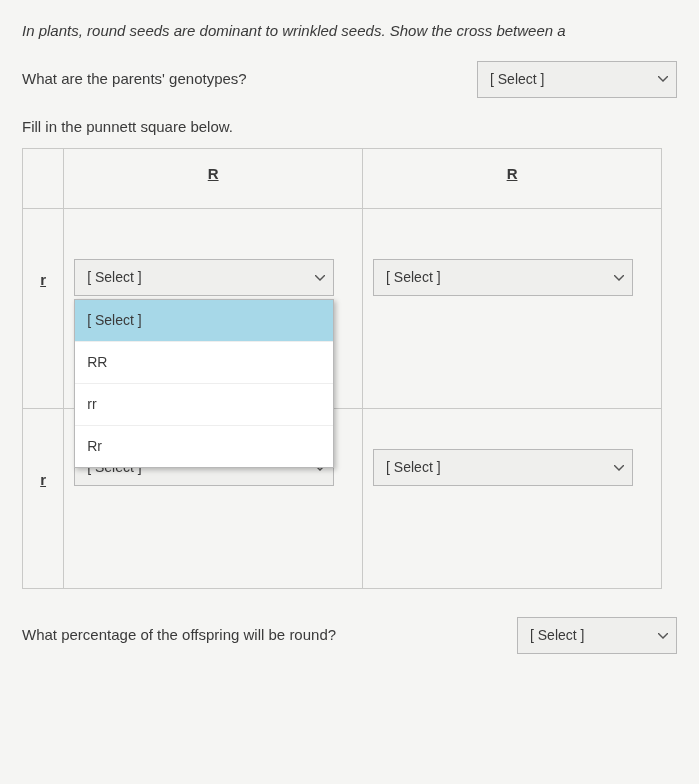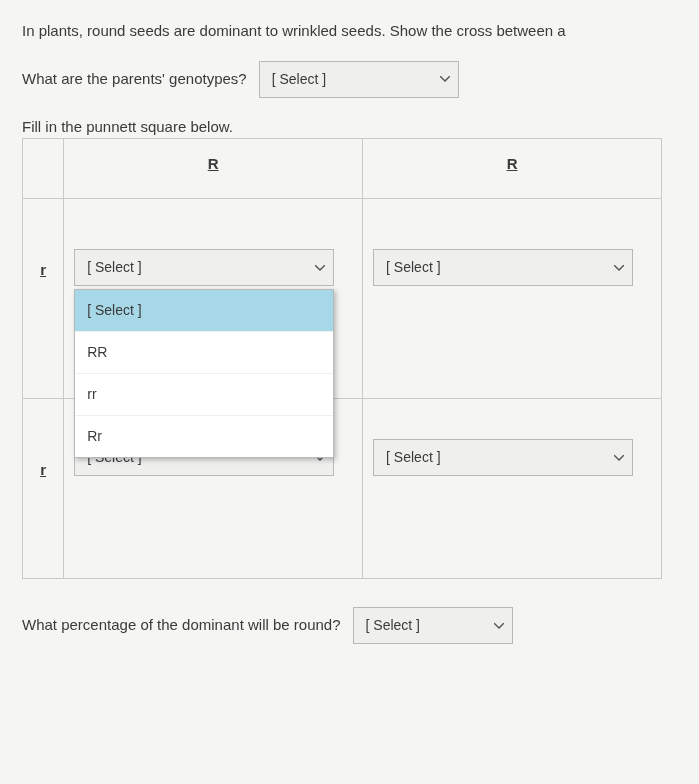--- a/index.html
+++ b/index.html
@@ -6,22 +6,22 @@
     body {
       font-family: Arial, Helvetica, sans-serif;
       background: #f5f5f3;
       color: #3a3a3a;
       width: 699px;
       height: 784px;
       padding: 20px 22px;
       font-size: 15px;
       line-height: 1.5;
     }
-    .intro { margin-bottom: 18px; }
-    .q-row { display: flex; align-items: center; gap: 12px; margin-bottom: 18px; flex-wrap: wrap;}
+    .intro { margin-bottom: 18px; font-style: italic; }
+    .q-row { display: flex; align-items: center; gap: 12px; margin-bottom: 18px; flex-wrap: wrap; justify-content: space-between;}
     .q-row.last { margin-top: 28px; margin-bottom: 0;}
     .select-box {
       border: 1px solid #b8b8b8;
       background: #efefed;
       padding: 7px 30px 7px 12px;
       font-size: 14px;
       color: #3a3a3a;
       position: relative;
       min-width: 200px;
       display: inline-flex;
@@ -30,21 +30,21 @@
     }
     .select-box.small { min-width: 160px; }
     .chev {
       position: absolute;
       right: 8px;
       top: 50%;
       transform: translateY(-50%);
       pointer-events: none;
     }
     .chev svg { display: block; }
-    .fill-label { }
+    .fill-label { margin-bottom: 10px; }
     table.punnett {
       border-collapse: collapse;
       width: 640px;
     }
     table.punnett td, table.punnett th {
       border: 1px solid #c9c9c7;
       vertical-align: top;
       text-align: left;
       font-weight: normal;
     }
@@ -150,21 +150,21 @@
                 <path d="M0 0 L5 5 L10 0" fill="none" stroke="#555" stroke-width="1.4"></path>
               </svg>
         </span>
       </div>
     </td>
   </tr>
 </tbody>
   </table>
 
 <div class="q-row last">
-  <span>What percentage of the dominant will be round?</span>
+  <span>What percentage of the offspring will be round?</span>
   <div class="select-box small">
     <span>[ Select ]</span>
     <span class="chev">
       <svg width="10" height="6" viewBox="0 0 10 6">
           <path d="M0 0 L5 5 L10 0" fill="none" stroke="#555" stroke-width="1.4"></path>
         </svg>
     </span>
   </div>
 </div>
 

